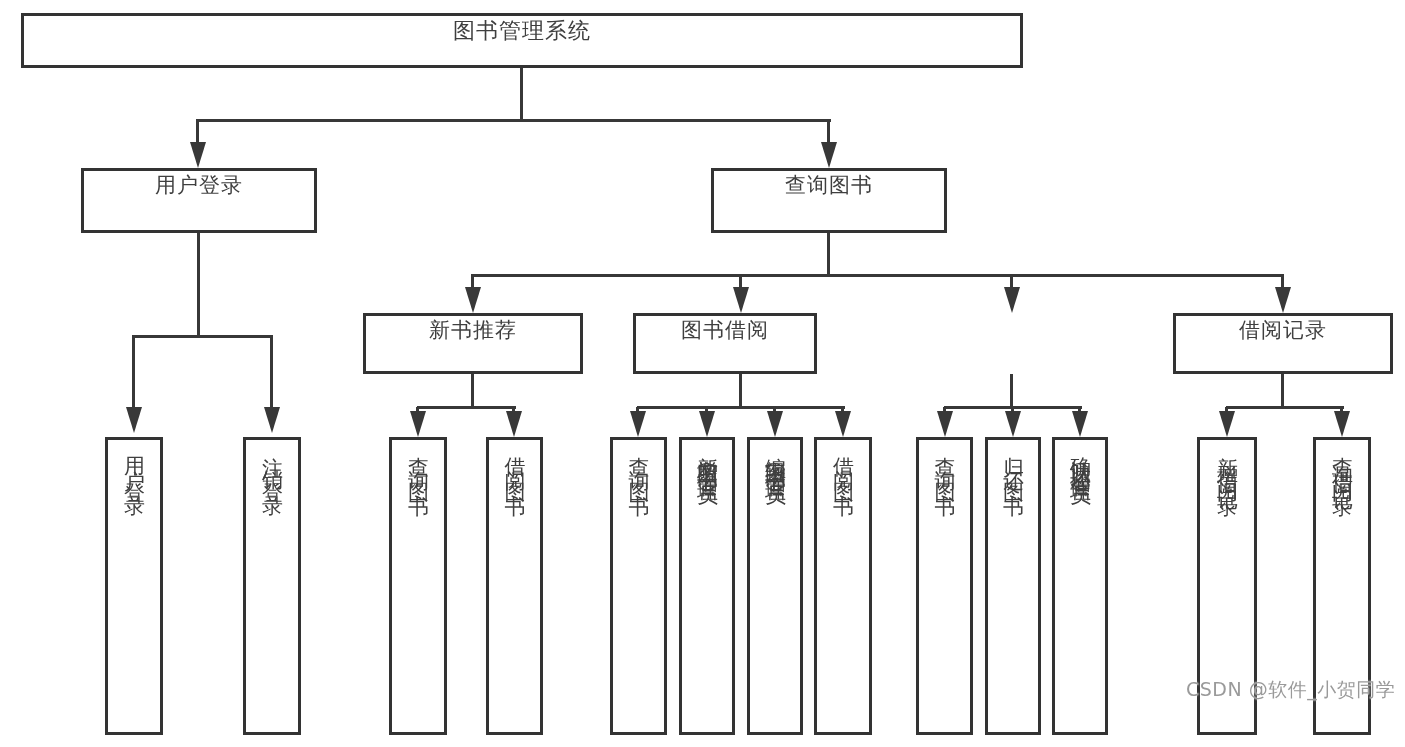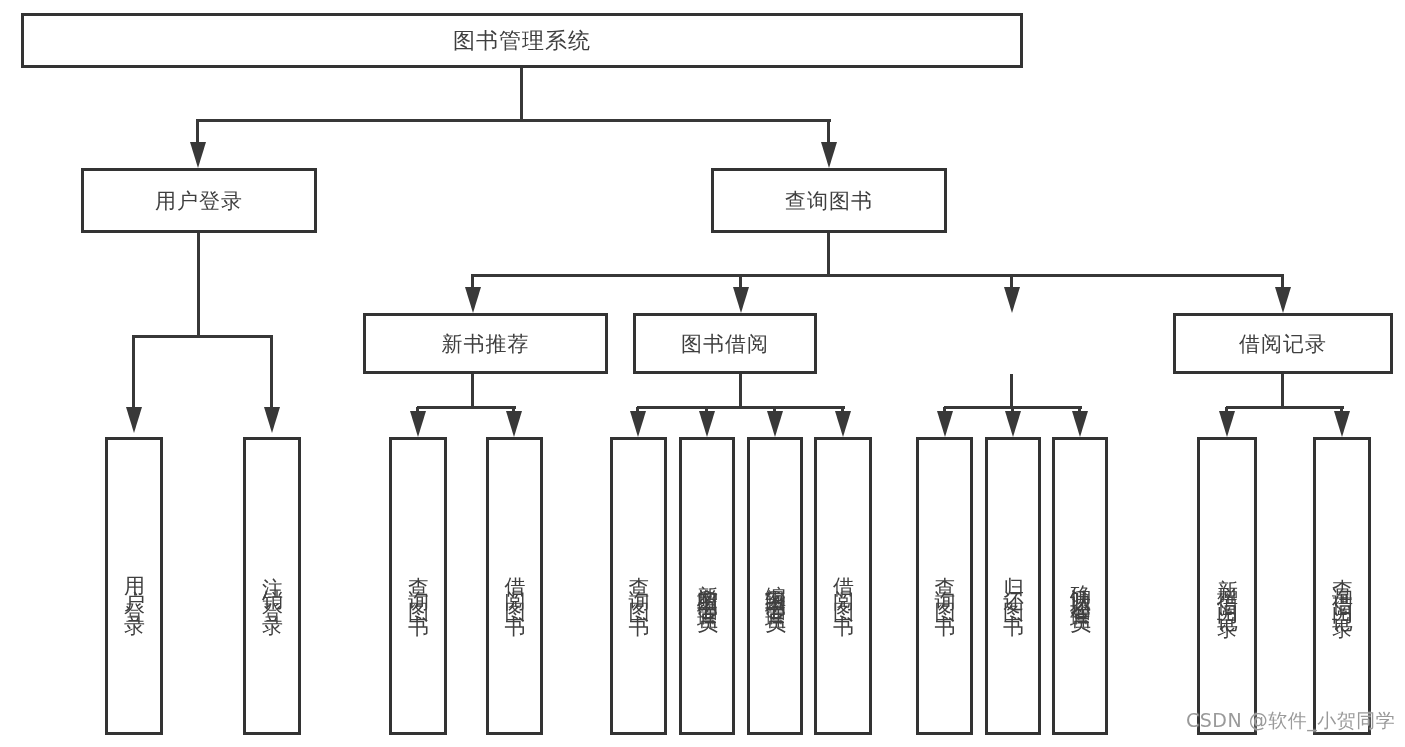--- a/index.html
+++ b/index.html
@@ -14,21 +14,21 @@
     width:1405px;height:747px;
     background:#ffffff;
     font-family:"DejaVu Sans",sans-serif;
     overflow:hidden;
   }
   .box{
     position:absolute;
     box-sizing:border-box;
     border:3px solid var(--border);
     background:#ffffff;
-    display:flex;align-items:center;justify-content:center;
+    display:flex;justify-content:center;
     color:var(--text);
   }
   .hbox{font-size:21px;letter-spacing:1px;}
   .root{font-size:22px;}
   .leaf{font-size:21px;}
   .vtext{
     writing-mode:vertical-rl;
     text-orientation:mixed;
     line-height:1;
     white-space:nowrap;
@@ -40,21 +40,21 @@
   .vl{width:3px;}
   .hl{height:3px;}
   .arr{
     position:absolute;width:0;height:0;
     border-left:8px solid transparent;
     border-right:8px solid transparent;
     border-top:26px solid var(--line);
   }
   .watermark{
     position:absolute;
-    left:1186px;top:708px;
+    left:1186px;top:677px;
     font-size:19px;
     color:var(--wm);
     letter-spacing:0.5px;
     text-shadow:0 0 2px #ffffff;
     white-space:nowrap;
   }
 </style>
 </head>
 <body>
 
@@ -89,21 +89,21 @@
   <div class="hl" style="left:471px;top:274px;width:813px;"></div>
   <div class="vl" style="left:471px;top:275px;height:14px;"></div>
   <div class="arr" style="left:465px;top:287px;"></div>
   <div class="vl" style="left:739px;top:275px;height:14px;"></div>
   <div class="arr" style="left:733px;top:287px;"></div>
   <div class="vl" style="left:1010px;top:275px;height:14px;"></div>
   <div class="arr" style="left:1004px;top:287px;"></div>
   <div class="vl" style="left:1281px;top:275px;height:14px;"></div>
   <div class="arr" style="left:1275px;top:287px;"></div>
 
-  <div class="box hbox" style="left:363px;top:313px;width:245px;height:61px;">
+  <div class="box hbox" style="left:363px;top:313px;width:220px;height:61px;">
     <span>新书推荐</span>
   </div>
   <div class="box hbox" style="left:633px;top:313px;width:184px;height:61px;">
     <span>图书借阅</span>
   </div>
   <div class="box hbox" style="left:1173px;top:313px;width:220px;height:61px;">
     <span>借阅记录</span>
   </div>
 
   <div class="vl" style="left:471px;top:374px;height:34px;"></div>

